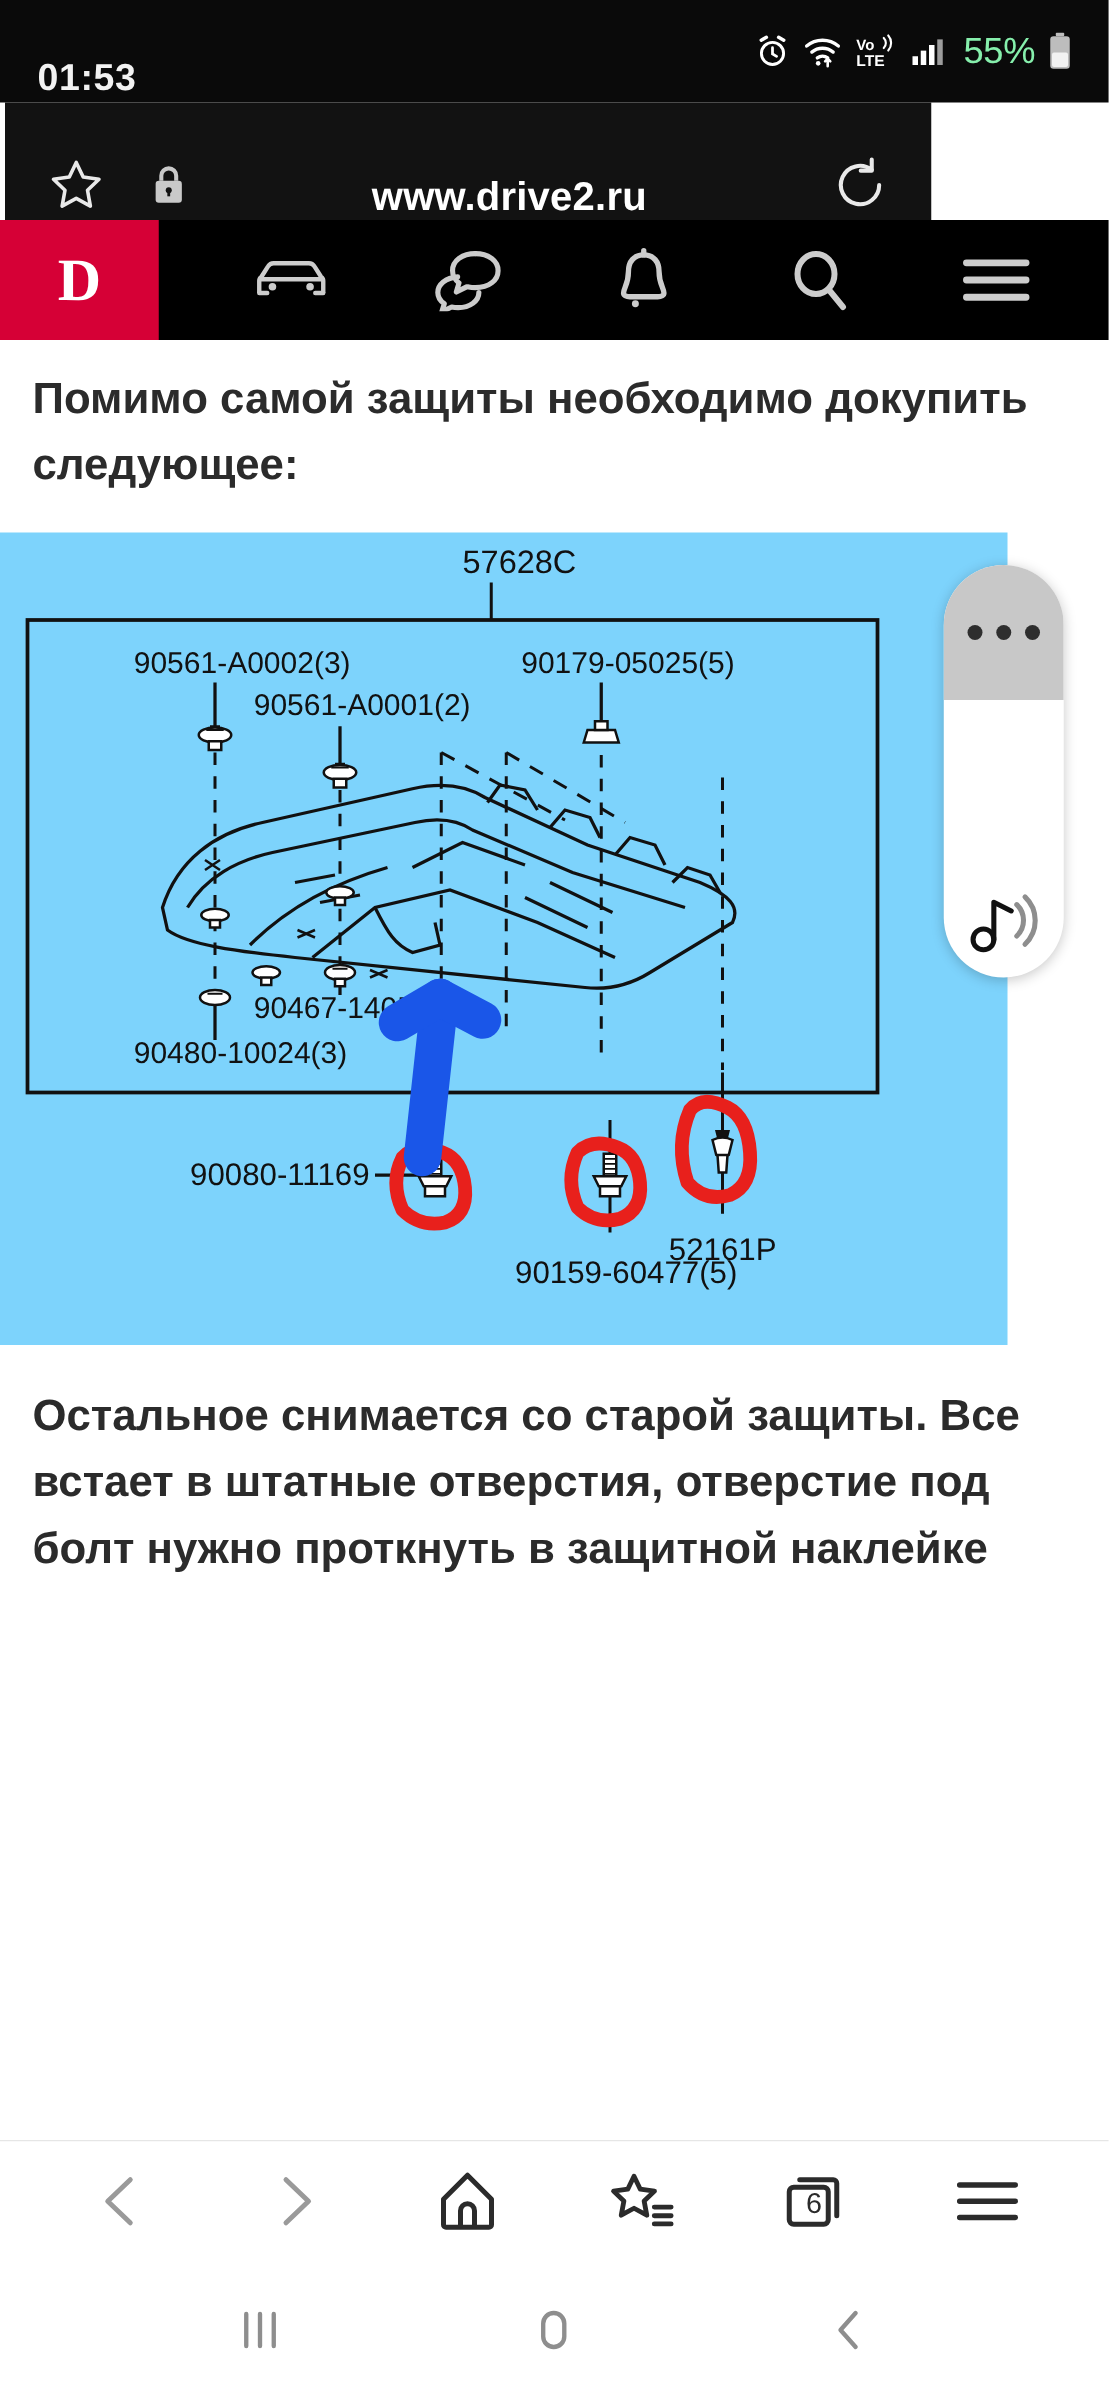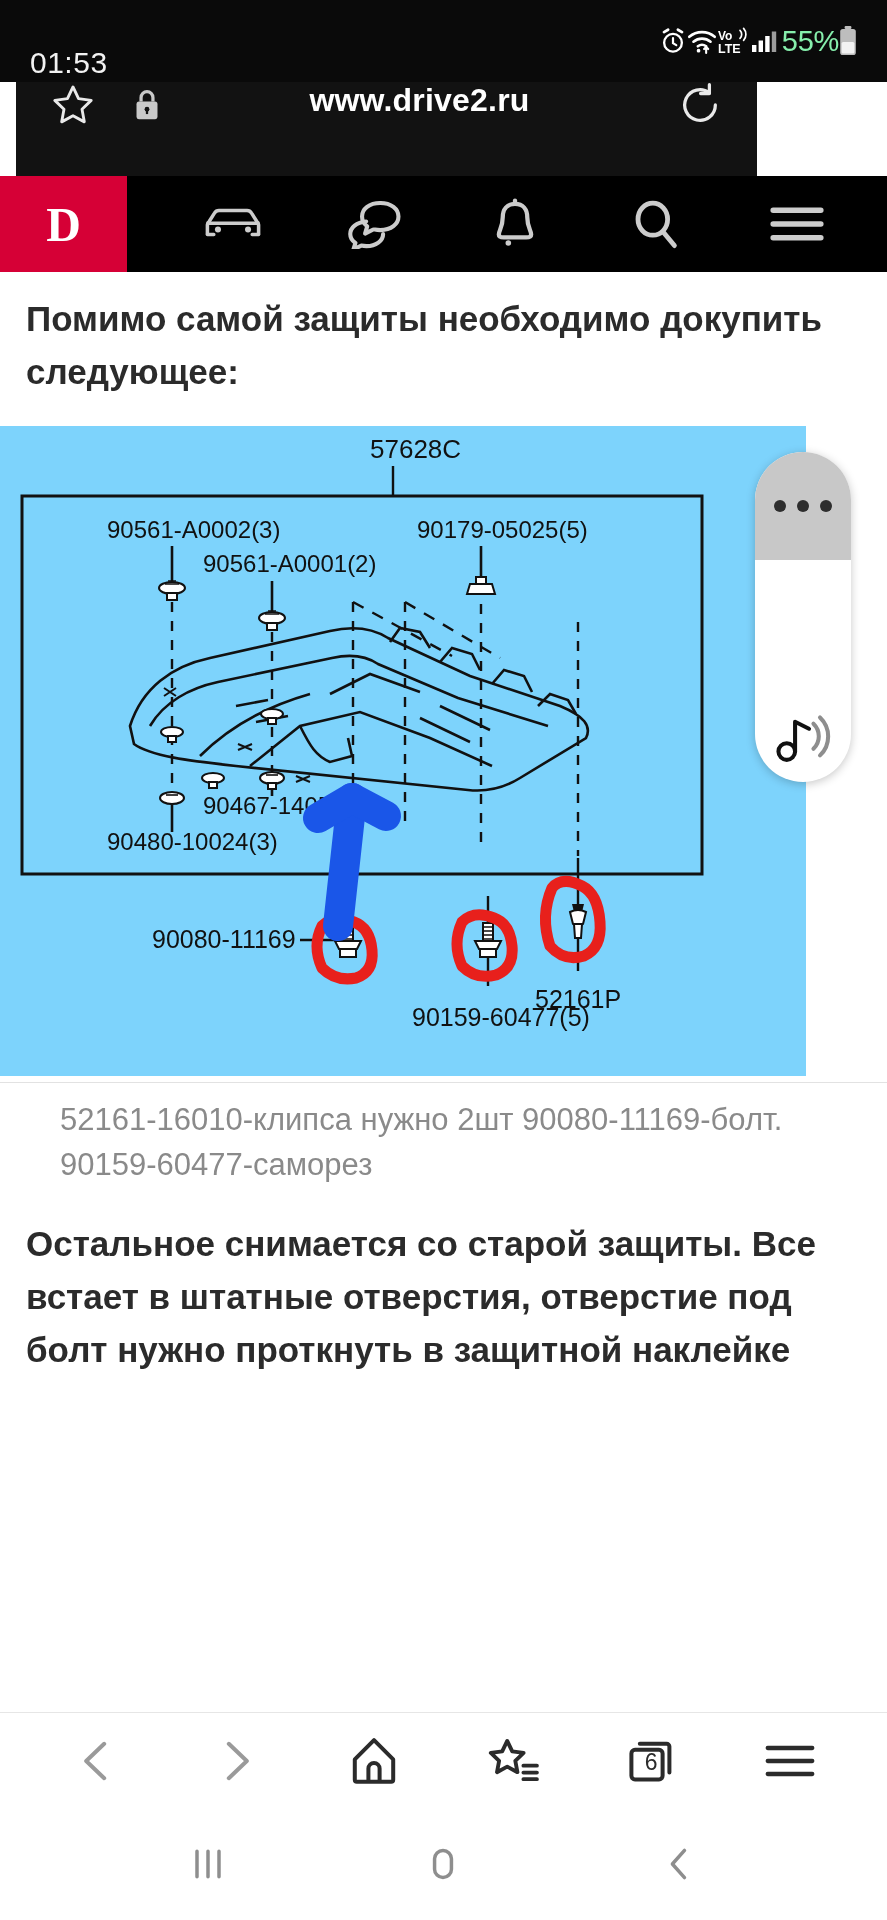--- a/index.html
+++ b/index.html
@@ -11,30 +11,30 @@
   }
   .screen { position: relative; width: 887px; height: 1920px; background: #fff; }
 
   
   .status-bar {
     position: absolute; top: 0; left: 0; width: 887px; height: 82px;
     background: #0a0a0a; color: #fff;
     display: flex; align-items: center; justify-content: space-between;
     padding: 0 30px;
   }
-  .status-time { font-size: 30px; letter-spacing: 0.5px; font-weight: 400; color: #f2f2f2; margin-top: 44px; }
-  .status-right { display: flex; align-items: center; }
+  .status-time { font-size: 30px; letter-spacing: 0.5px; font-weight: 700; color: #f2f2f2; margin-top: 44px; }
+  .status-right { display: flex; align-items: center; gap: 11px; }
   .status-right svg { display: block; }
   .battery-pct { font-size: 29px; color: #86efac; margin-left: 3px; letter-spacing: -0.3px; }
 
   
   .url-bar {
-    position: absolute; top: 82px; left: 16px; width: 741px; height: 94px;
+    position: absolute; top: 82px; left: 4px; width: 741px; height: 94px;
     background: #121212;
-    display: flex; align-items: flex-start; padding: 0 34px;
+    display: flex; align-items: flex-end; padding: 0 34px;
   }
   .url-left { display: flex; align-items: center; gap: 36px; }
   .url-title {
     flex: 1; text-align: center; color: #ffffff;
     font-size: 32px; font-weight: bold; letter-spacing: 0.2px;
   }
   .url-right { display: flex; align-items: center; }
 
   
   .site-header {
@@ -372,21 +372,20 @@
         <path d="M552,462 q-12,28 -2,58 q14,16 34,10 q18,-8 16,-34 q-2,-28 -18,-36 q-20,-10 -30,2 Z" fill="none" stroke="#e8201c" stroke-width="11" stroke-linejoin="round"></path>
         <text x="535" y="582" font-family="Liberation Sans, sans-serif" font-size="25" fill="#111">52161P</text>
 
         <g>
           <path d="M338,500 L352,372" stroke="#1a56e8" stroke-width="30" stroke-linecap="round" fill="none"></path>
           <path d="M352,372 L318,392 M352,372 L386,390" stroke="#1a56e8" stroke-width="30" stroke-linecap="round" fill="none"></path>
         </g>
       </svg>
     </div>
 
-    <div class="caption">52161-16010-клипса нужно 2шт 90080-11169-болт. 90159-60477-саморез</div>
 
     <div class="para" style="padding-top:30px;">Остальное снимается со старой защиты. Все встает в штатные отверстия, отверстие под болт нужно проткнуть в защитной наклейке</div>
   </div>
 
   <div class="float-widget">
     <div class="fw-head">
       <span class="fw-dot"></span>
       <span class="fw-dot"></span>
       <span class="fw-dot"></span>
     </div>

